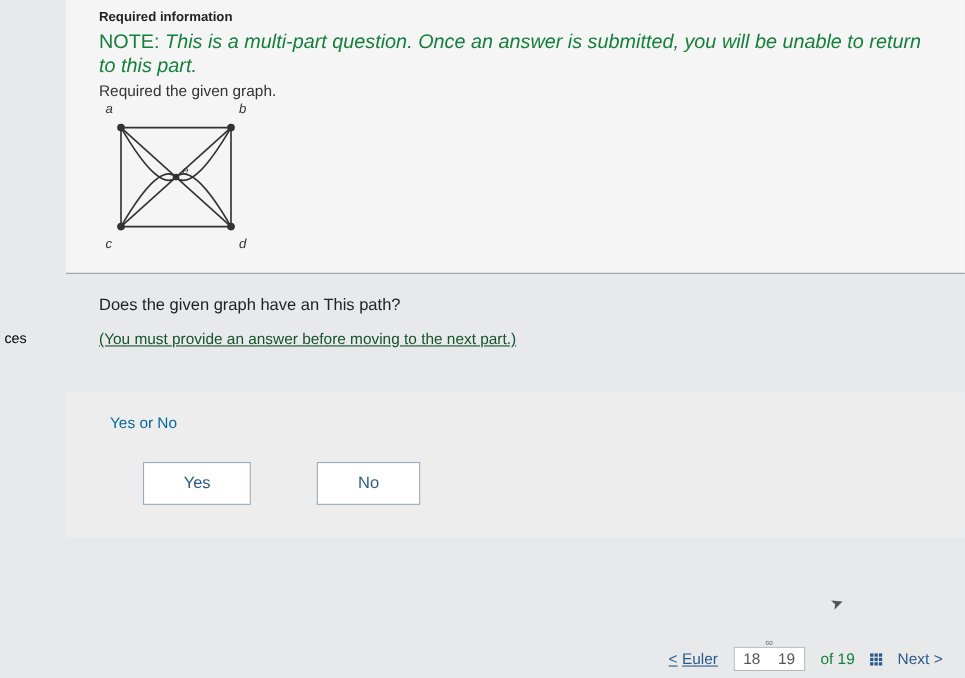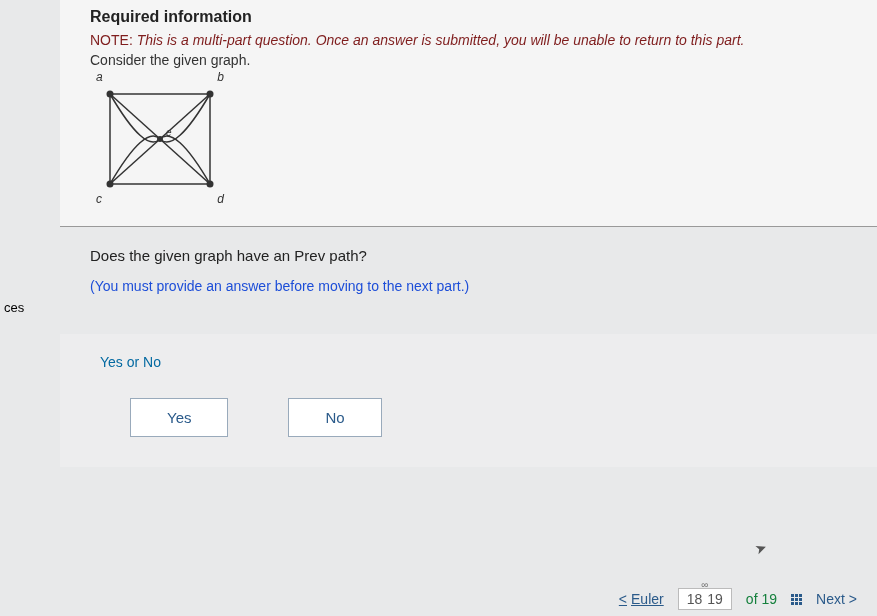--- a/index.html
+++ b/index.html
@@ -30,27 +30,27 @@
       background: #f5f5f5;
       border: 1px solid #999;
       border-top: none;
       border-left: none;
       border-right: none;
       padding: 8px 20px 20px 30px;
       position: relative;
     }
     .req-title {
       font-weight: bold;
-      font-size: 16px;
+      font-size: 12px;
       color: #222;
       margin-bottom: 6px;
     }
     .note-line {
-      font-size: 14px;
-      color: #7f1d1d;
+      font-size: 18px;
+      color: #15803d;
       margin-bottom: 4px;
     }
     .note-prefix { font-weight: normal; }
     .note-body { font-style: italic; }
     .consider { font-size: 14px; color: #333; margin-bottom: 2px; }
     .graph-labels-row {
       display: flex;
       width: 140px;
       justify-content: space-between;
       font-size: 12px;
@@ -70,21 +70,22 @@
       margin-top: -2px;
     }
     .question {
       padding: 20px 0 0 30px;
       font-size: 15px;
       color: #222;
     }
     .instruction {
       padding: 14px 0 0 0;
       font-size: 14px;
-      color: #1d4ed8;
+      color: #14532d;
+      text-decoration: underline;
     }
     .answer-area {
       margin-top: 40px;
       background: #ededee;
       padding: 20px 0 30px 40px;
     }
     .yes-no-label {
       font-size: 14px;
       color: #0369a1;
       margin-bottom: 28px;
@@ -121,21 +122,21 @@
       align-items: center;
       gap: 4px;
     }
     .page-box {
       border: 1px solid #bbb;
       background: #fff;
       padding: 2px 8px;
       color: #555;
       position: relative;
     }
-    .page-pair { display: flex; gap: 5px; align-items: flex-start; }
+    .page-pair { display: flex; gap: 16px; align-items: flex-start; }
     .infinity {
       position: absolute;
       top: -10px;
       left: 50%;
       transform: translateX(-50%);
       font-size: 10px;
       color: #777;
     }
     .of-total { color: #15803d; }
     .grid-icon {
@@ -168,21 +169,21 @@
 <div class="sidebar-stub">ces</div>
 
 <div class="content">
 
   <div class="info-box">
     <div class="req-title">Required information</div>
     <div class="note-line">
       <span class="note-prefix">NOTE:</span>
       <span class="note-body">This is a multi-part question. Once an answer is submitted, you will be unable to return to this part.</span>
     </div>
-    <div class="consider">Consider the given graph.</div>
+    <div class="consider">Required the given graph.</div>
 
     <div class="graph-labels-row">
       <span>a</span>
       <span>b</span>
     </div>
 
     <svg class="graph-svg" width="140" height="110" viewBox="0 0 140 110">
       <line x1="20" y1="10" x2="120" y2="10" stroke="#333" stroke-width="1.5"></line>
       <line x1="120" y1="10" x2="120" y2="100" stroke="#333" stroke-width="1.5"></line>
       <line x1="120" y1="100" x2="20" y2="100" stroke="#333" stroke-width="1.5"></line>
@@ -199,21 +200,21 @@
       <text x="76" y="52" font-size="10" font-style="italic" fill="#333">e</text>
     </svg>
 
     <div class="graph-labels-bottom">
       <span>c</span>
       <span>d</span>
     </div>
   </div>
 
   <div class="question">
-    <div>Does the given graph have an Prev path?</div>
+    <div>Does the given graph have an This path?</div>
     <div class="instruction">(You must provide an answer before moving to the next part.)</div>
   </div>
 
   <div class="answer-area">
     <div class="yes-no-label">Yes or No</div>
     <div class="choice-row">
       <button class="choice-btn">Yes</button>
       <button class="choice-btn">No</button>
     </div>
   </div>

